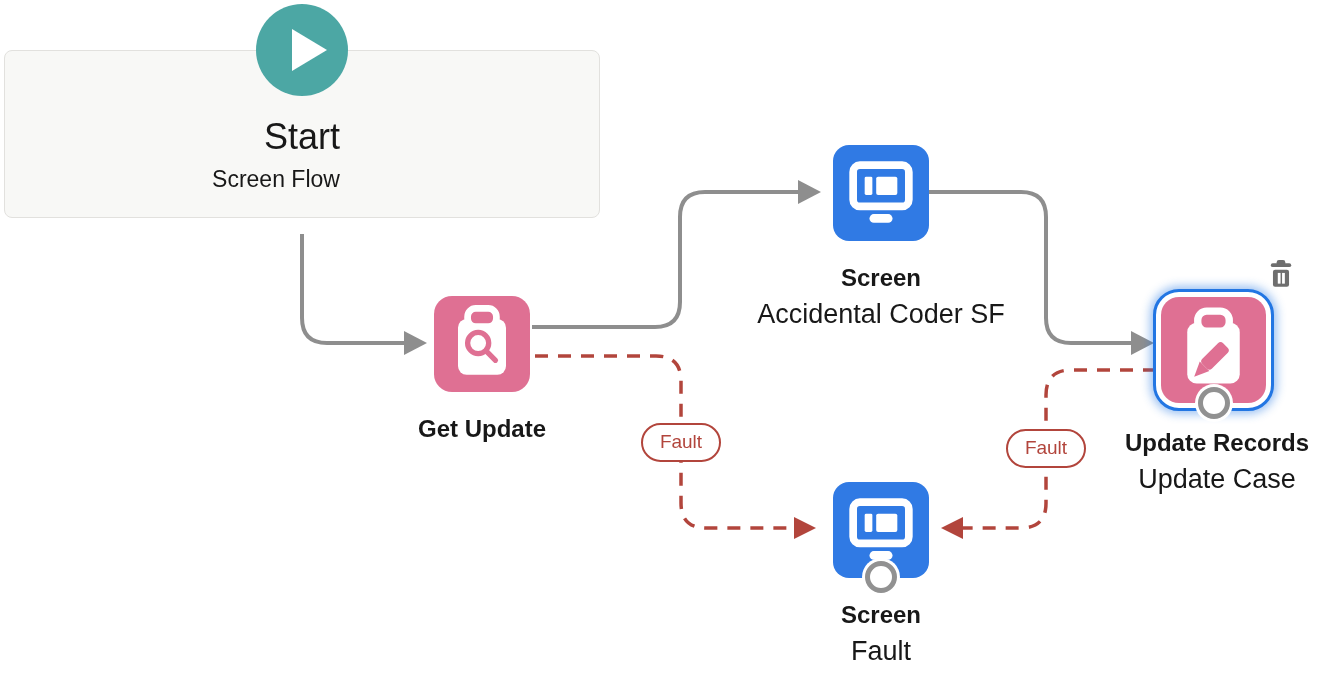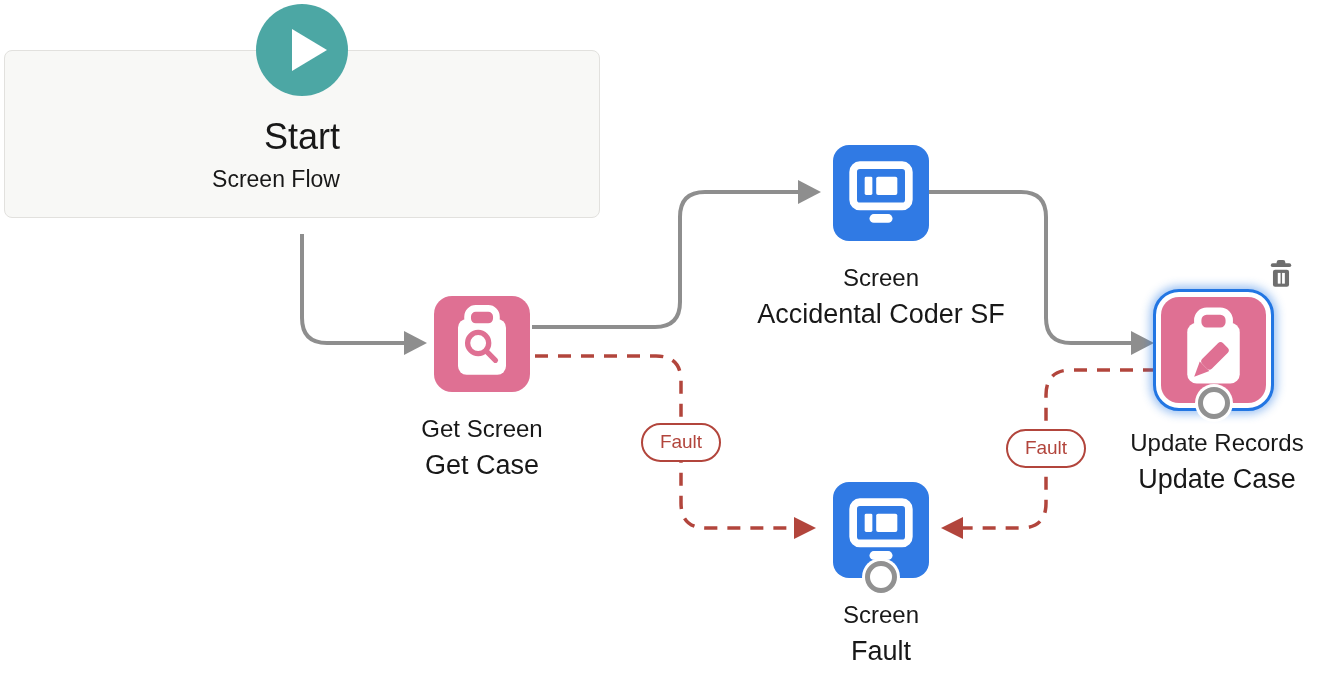--- a/index.html
+++ b/index.html
@@ -50,21 +50,21 @@
     box-shadow:0 0 10px 3px rgba(34,118,227,0.45);
     z-index:2;cursor:pointer;
   }
   .selection-ring .inner-square{
     position:absolute;left:5px;top:5px;right:5px;bottom:5px;
     background:var(--data-pink,#df7093);border-radius:18px;
   }
   .selection-ring .inner-square svg{display:block;width:100%;height:100%;}
   
   .node-label{position:absolute;width:320px;text-align:center;z-index:2;}
-  .node-title{font-size:24px;font-weight:normal;color:var(--text-dark,#181818);line-height:30px;}
+  .node-title{font-size:24px;font-weight:bold;color:var(--text-dark,#181818);line-height:30px;}
   .node-sub{font-size:27px;color:var(--text-dark,#181818);line-height:29px;margin-top:7px;}
   #label-get-records{left:322px;top:414px;}
   #label-screen-main{left:721px;top:263px;}
   #label-update-records{left:1057px;top:428px;}
   #label-screen-fault{left:721px;top:600px;}
   
   .fault-pill{
     position:absolute;width:80px;height:39px;box-sizing:border-box;
     border:2px solid var(--fault-red,#b2453c);border-radius:20px;background:#ffffff;
     color:var(--fault-red,#b2453c);font-size:19px;line-height:34px;text-align:center;
@@ -120,22 +120,21 @@
 
   <div id="node-get-records" class="node-square sq-pink">
     <svg viewBox="0 0 100 100">
       <rect x="25" y="24" width="50" height="58" rx="9" fill="#ffffff"></rect>
       <rect x="35" y="13" width="30" height="19" rx="8.5" fill="var(--data-pink,#df7093)" stroke="#ffffff" stroke-width="7"></rect>
       <circle cx="46" cy="49" r="11" fill="#ffffff" stroke="var(--data-pink,#df7093)" stroke-width="5.5"></circle>
       <line x1="54" y1="57" x2="64" y2="67" stroke="var(--data-pink,#df7093)" stroke-width="5.5" stroke-linecap="round"></line>
     </svg>
   </div>
   <div id="label-get-records" class="node-label">
-    <div class="node-title">Get Screen</div>
-    <div class="node-sub">Get Case</div>
+    <div class="node-title">Get Update</div>
   </div>
 
   <div id="node-screen-main" class="node-square sq-blue">
     <svg viewBox="0 0 100 100">
       <rect x="21" y="21" width="58" height="43" rx="7" fill="none" stroke="#ffffff" stroke-width="8"></rect>
       <rect x="33" y="33" width="8" height="19" rx="1.5" fill="#ffffff"></rect>
       <rect x="45" y="33" width="22" height="19" rx="2" fill="#ffffff"></rect>
       <rect x="38" y="72" width="24" height="9" rx="4.5" fill="#ffffff"></rect>
     </svg>
   </div>

